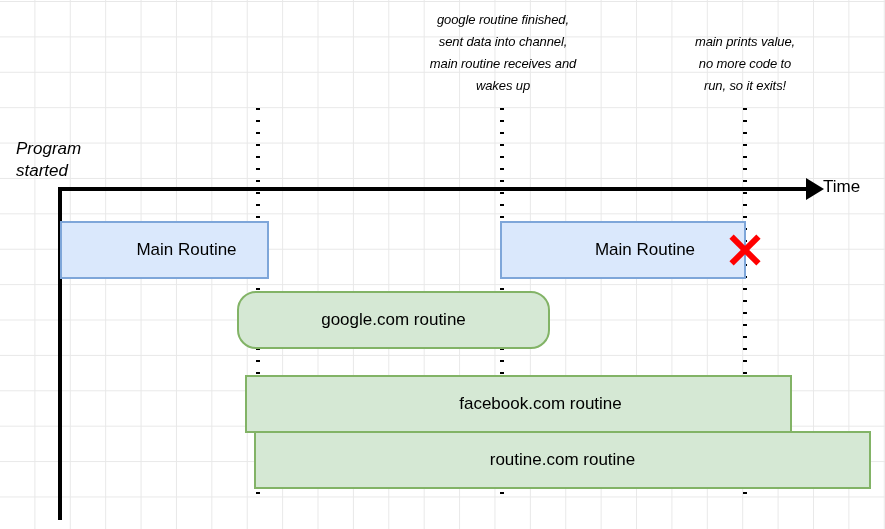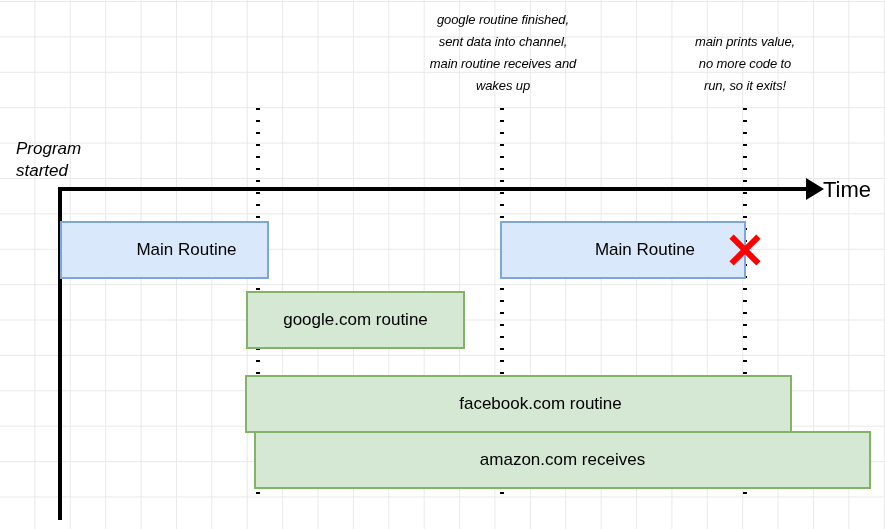--- a/index.html
+++ b/index.html
@@ -74,21 +74,21 @@
     width: 0;
     height: 0;
     border-top: 11px solid transparent;
     border-bottom: 11px solid transparent;
     border-left: 18px solid #000000;
   }
   .time-label {
     position: absolute;
     left: 823px;
     top: 177px;
-    font-size: 22px;
+    font-size: 17px;
     color: #000000;
   }
   .program-started {
     position: absolute;
     left: 16px;
     top: 138px;
     width: 94px;
     text-align: left;
     font-size: 17px;
     line-height: 22px;
@@ -112,21 +112,21 @@
     background: #dae8fc;
     border: 2px solid #7ea6d9;
     padding-left: 44px;
   }
   .box.green {
     background: #d5e8d4;
     border: 2px solid #82b366;
   }
   .box-main-1  { left: 60px;  top: 221px; width: 209px; }
   .box-main-2  { left: 500px; top: 221px; width: 246px; }
-  .box-google  { left: 246px; top: 291px; width: 219px; }
+  .box-google  { left: 237px; top: 291px; width: 313px; border-radius: 19px; }
   .box-fb      { left: 245px; top: 375px; width: 547px; padding-left: 44px; }
   .box-amazon  { left: 254px; top: 431px; width: 617px; }
   .box-label { position: relative; z-index: 3; }
 
   
   .x-mark {
     position: absolute;
     left: 726px;
     top: 231px;
     width: 38px;
@@ -184,21 +184,21 @@
   <div class="box blue box-main-2">
     <span class="box-label">Main Routine</span>
   </div>
   <div class="box green box-google">
     <span class="box-label">google.com routine</span>
   </div>
   <div class="box green box-fb">
     <span class="box-label">facebook.com routine</span>
   </div>
   <div class="box green box-amazon">
-    <span class="box-label">amazon.com receives</span>
+    <span class="box-label">routine.com routine</span>
   </div>
 
   <div class="x-mark">
     <span class="a"></span>
     <span class="b"></span>
   </div>
 
 
 </div>
 

